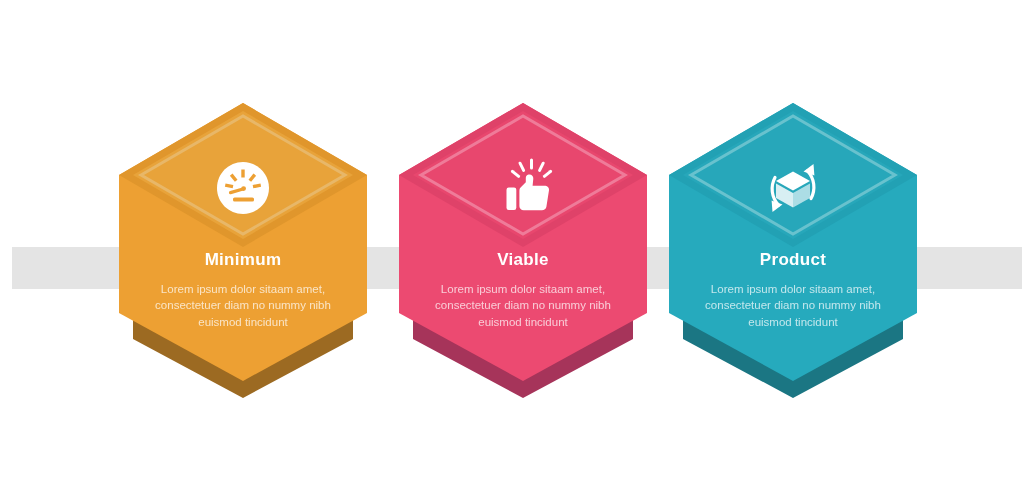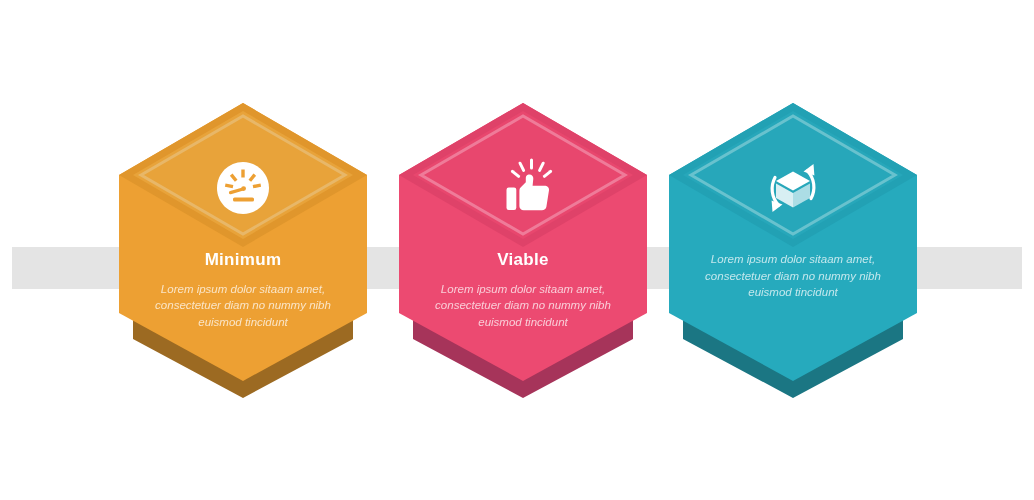--- a/index.html
+++ b/index.html
@@ -45,21 +45,20 @@
     letter-spacing:0.3px;
     margin:0 0 11px 0;
     line-height:1.1;
   }
   .card-desc{
     color:rgba(255,255,255,0.72);
     font-size:11.5px;
     line-height:1.45;
     margin:0;
     padding:0 22px;
-    font-style:italic;
   }
 
   .icon-wrap{
     position:absolute;
     z-index:3;
     left:50%;
     top:53px;
     transform:translateX(-50%);
     width:64px;height:64px;
     pointer-events:none;
@@ -159,17 +158,18 @@
           <polygon points="11.5,56.0 10.6,44.5 21.5,48.4"></polygon>
         </g>
         <g fill="#ffffff">
           <polygon points="32,15.5 49,25.0 32,34.5 15,25.0" opacity="1"></polygon>
           <polygon points="15,27.4 32,36.9 32,51.5 15,42.0" opacity="0.82"></polygon>
           <polygon points="49,27.4 32,36.9 32,51.5 49,42.0" opacity="0.62"></polygon>
         </g>
       </svg>
     </div>
     <div class="card-text">
+      <div class="card-title">Product</div>
       <div class="card-desc">Lorem ipsum dolor sitaam amet, consectetuer diam no nummy nibh euismod tincidunt</div>
     </div>
   </div>
 
 </div>
 
 </body></html>

